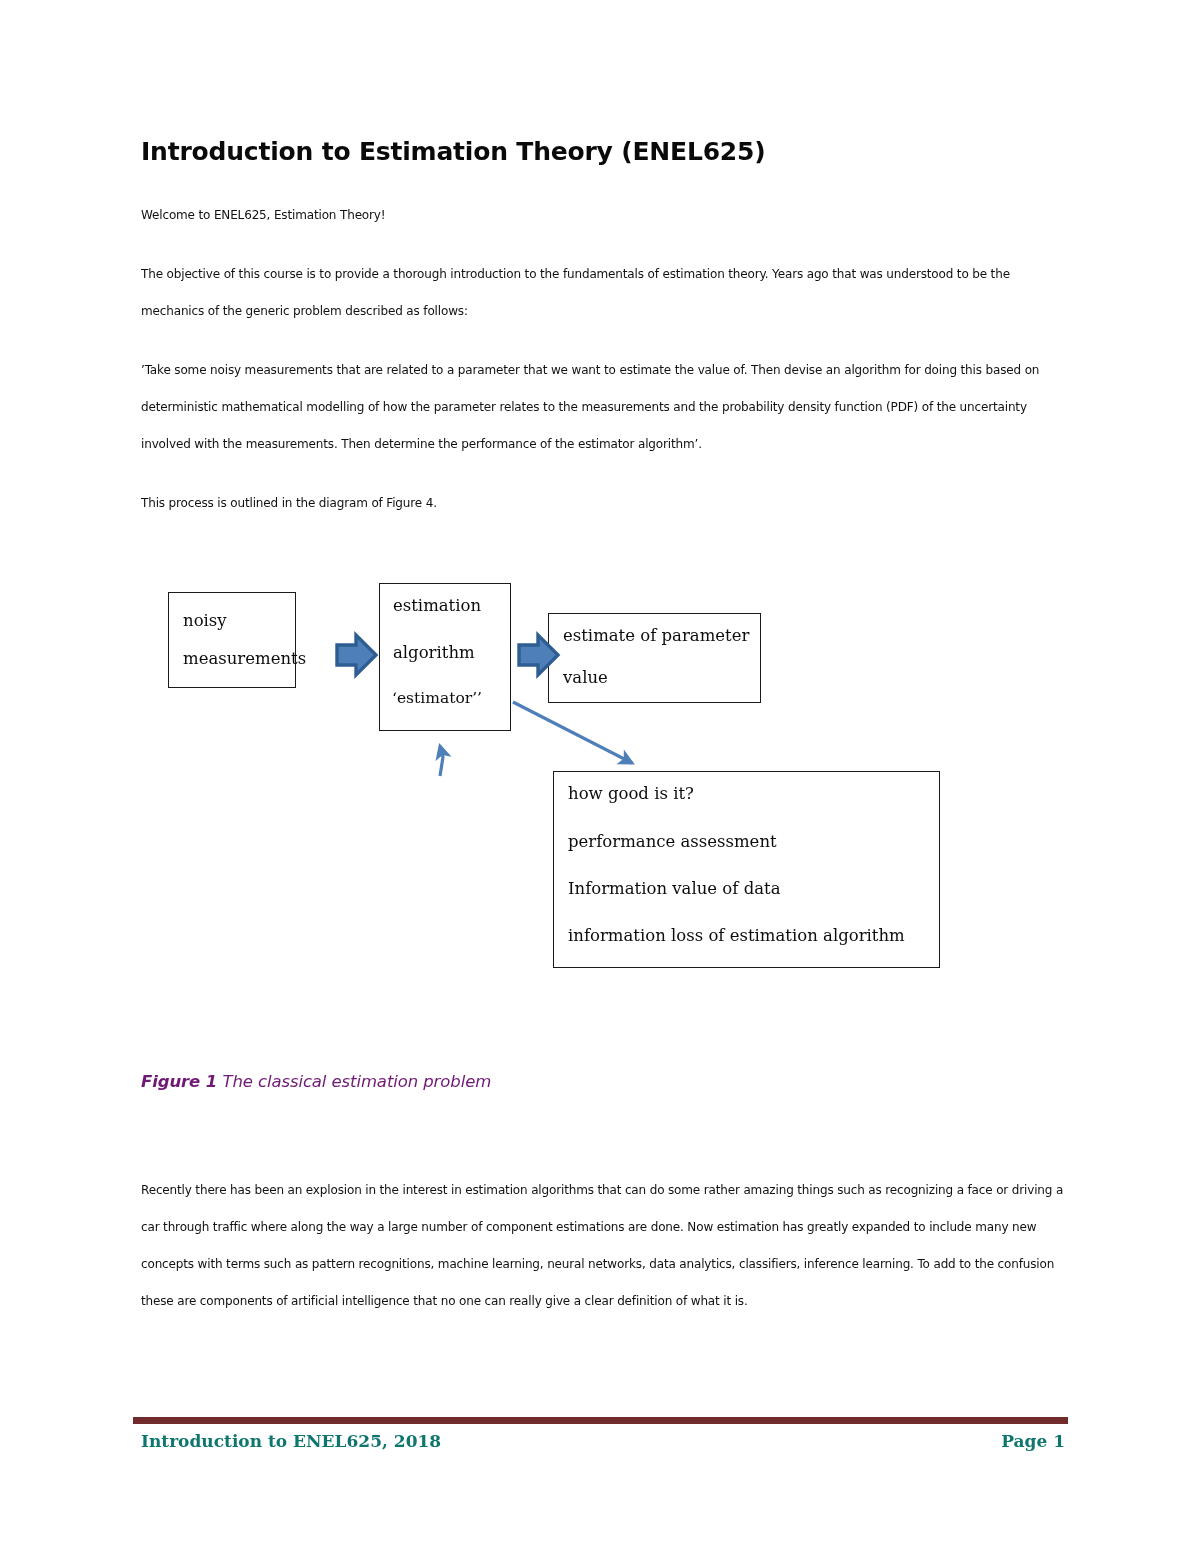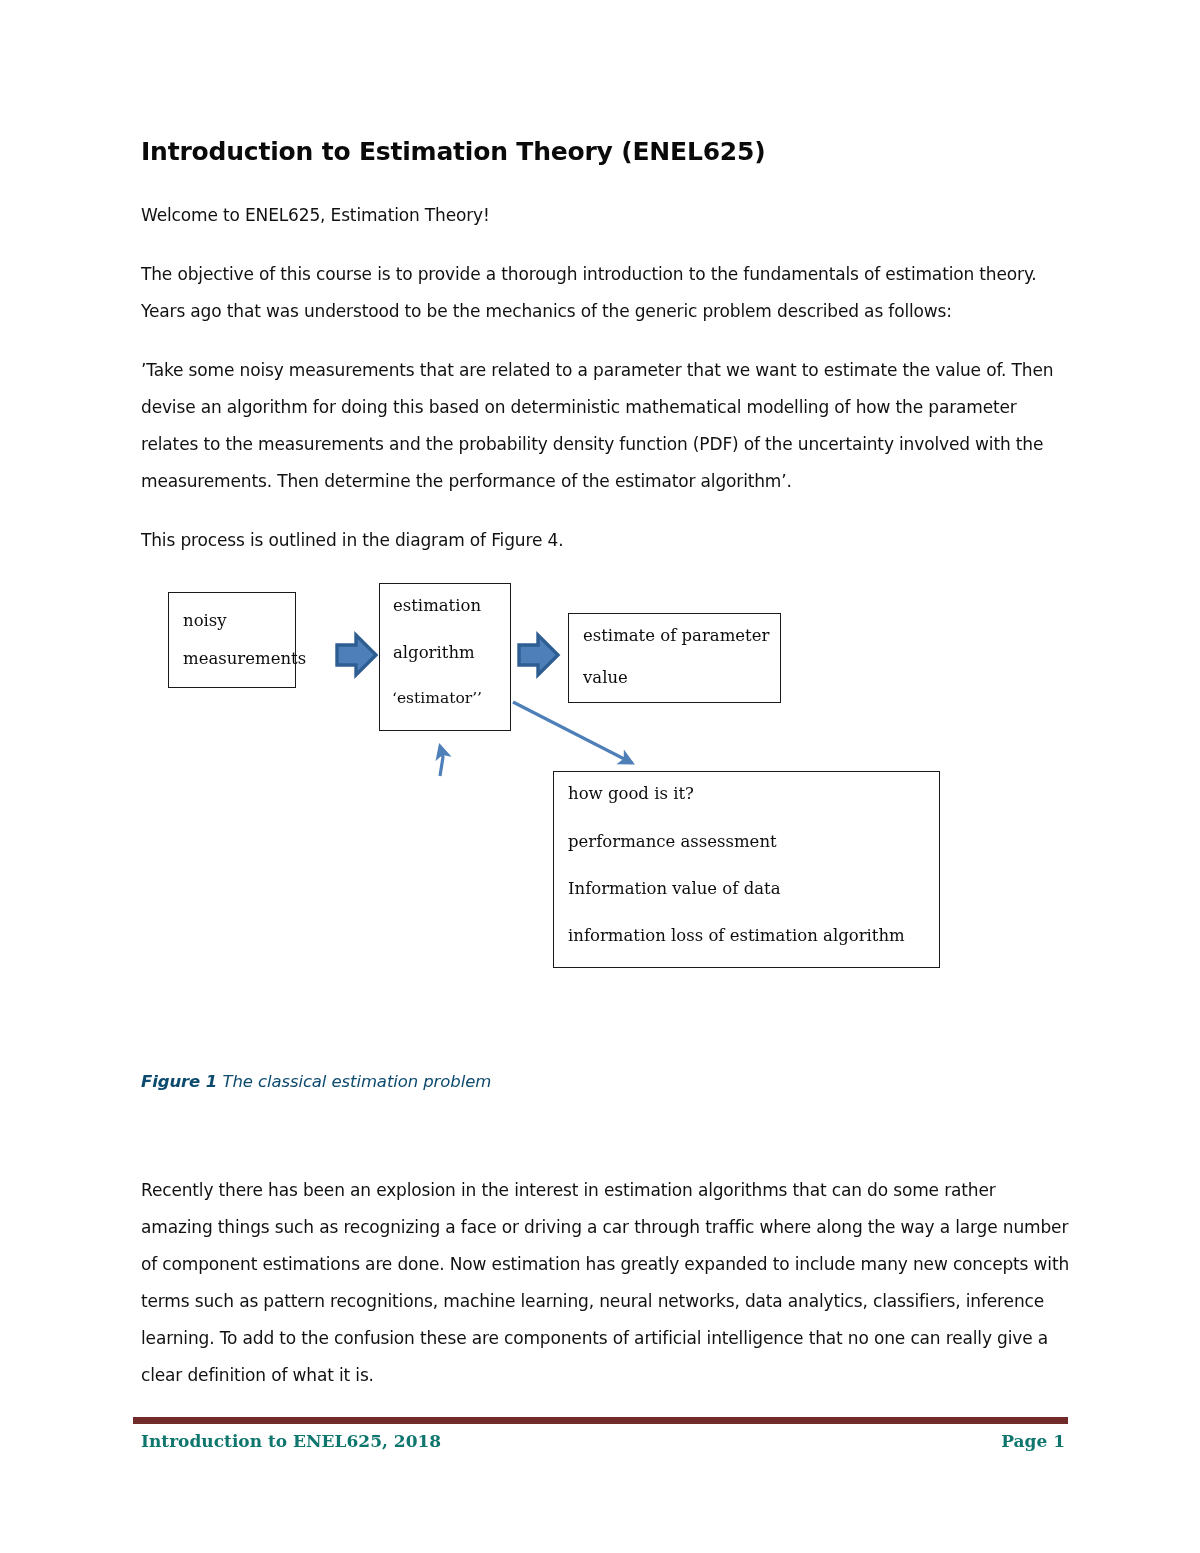--- a/index.html
+++ b/index.html
@@ -35,21 +35,21 @@
     font-family: "DejaVu Sans", sans-serif;
     font-size: 25px;
     font-weight: bold;
     letter-spacing: -0.2px;
     margin: 0 0 30px 0;
     color: #0a0a0a;
     line-height: 1.15;
   }
 
   p.para {
-    font-size: 17px;
+    font-size: 12px;
     line-height: 37px;
     margin: 0 0 22px 0;
     color: #111111;
     letter-spacing: -0.15px;
     text-align: left;
   }
 
   .dbox {
     position: absolute;
     border: 1.6px solid #1a1a1a;
@@ -71,21 +71,21 @@
   #box-noisy .l1 { top: 20px; }
   #box-noisy .l2 { top: 58px; }
 
   
   #box-estimator { left: 379px; top: 583px; width: 132px; height: 148px; }
   #box-estimator .l1 { top: 14px; left: 13px; }
   #box-estimator .l2 { top: 61px; left: 13px; }
   #box-estimator .l3 { top: 107px; left: 12px; font-size: 15.5px; }
 
   
-  #box-estimate { left: 568px; top: 613px; width: 213px; height: 90px; }
+  #box-estimate { left: 548px; top: 613px; width: 213px; height: 90px; }
   #box-estimate .l1 { top: 14px; }
   #box-estimate .l2 { top: 56px; }
 
   
   #box-models { left: 287px; top: 779px; width: 214px; height: 45px; }
   #box-models .l1 { top: 13px; left: 16px; }
 
   
   #box-quality { left: 553px; top: 771px; width: 387px; height: 197px; }
   #box-quality .l1 { top: 14px; }
@@ -101,21 +101,21 @@
     pointer-events: none;
   }
 
   
   .caption {
     position: absolute;
     left: 141px;
     top: 1072px;
     font-size: 16.5px;
     font-style: italic;
-    color: #0c4a6e;
+    color: #701a75;
     letter-spacing: -0.1px;
   }
   .caption .fig-num {
     font-weight: bold;
     font-style: italic;
   }
   .caption .fig-text {
     font-style: italic;
     font-weight: normal;
   }

